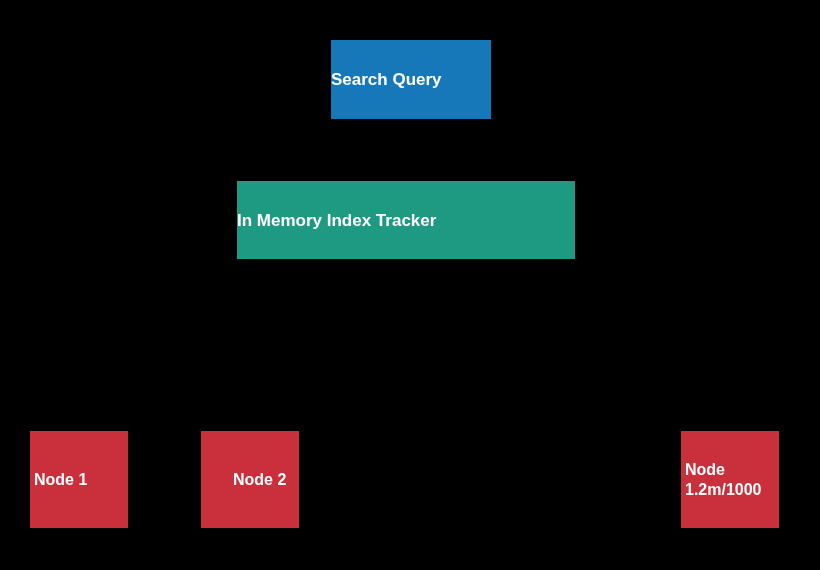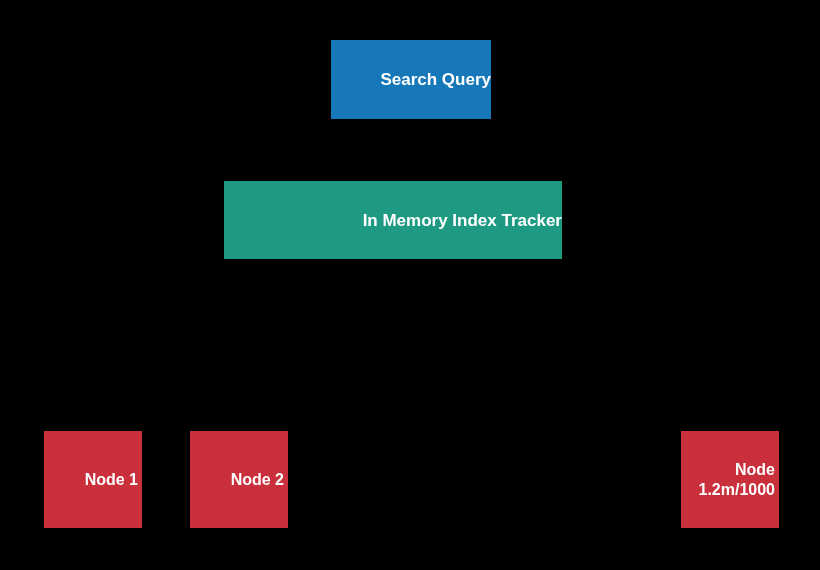--- a/index.html
+++ b/index.html
@@ -21,51 +21,51 @@
     align-items: center;
     justify-content: center;
     text-align: center;
     color: #ffffff;
     font-weight: bold;
     box-sizing: border-box;
   }
   .box .label {
     display: block;
     width: 100%;
-    text-align: right;
+    text-align: left;
   }
   .box-search {
     left: 331px;
     top: 40px;
     width: 160px;
     height: 79px;
     background: #1778b9;
     font-size: 17px;
     line-height: 21px;
   }
   .box-tracker {
-    left: 224px;
+    left: 237px;
     top: 181px;
     width: 338px;
     height: 78px;
     background: #1e9a83;
     font-size: 17px;
     line-height: 21px;
   }
   .box-node {
     top: 431px;
     width: 98px;
     height: 97px;
     background: #c9303c;
     font-size: 16px;
     line-height: 20px;
     padding: 0 4px;
   }
-  .node-0 { left: 44px; }
-  .node-1 { left: 190px; padding-left: 32px; }
+  .node-0 { left: 30px; }
+  .node-1 { left: 201px; padding-left: 32px; }
   .node-2 { left: 361px; }
   .node-3 { left: 520px; }
   .node-4 { left: 681px; }
 </style>
 </head>
 <body>
 
 <div class="canvas">
 
   <div class="box box-search">

